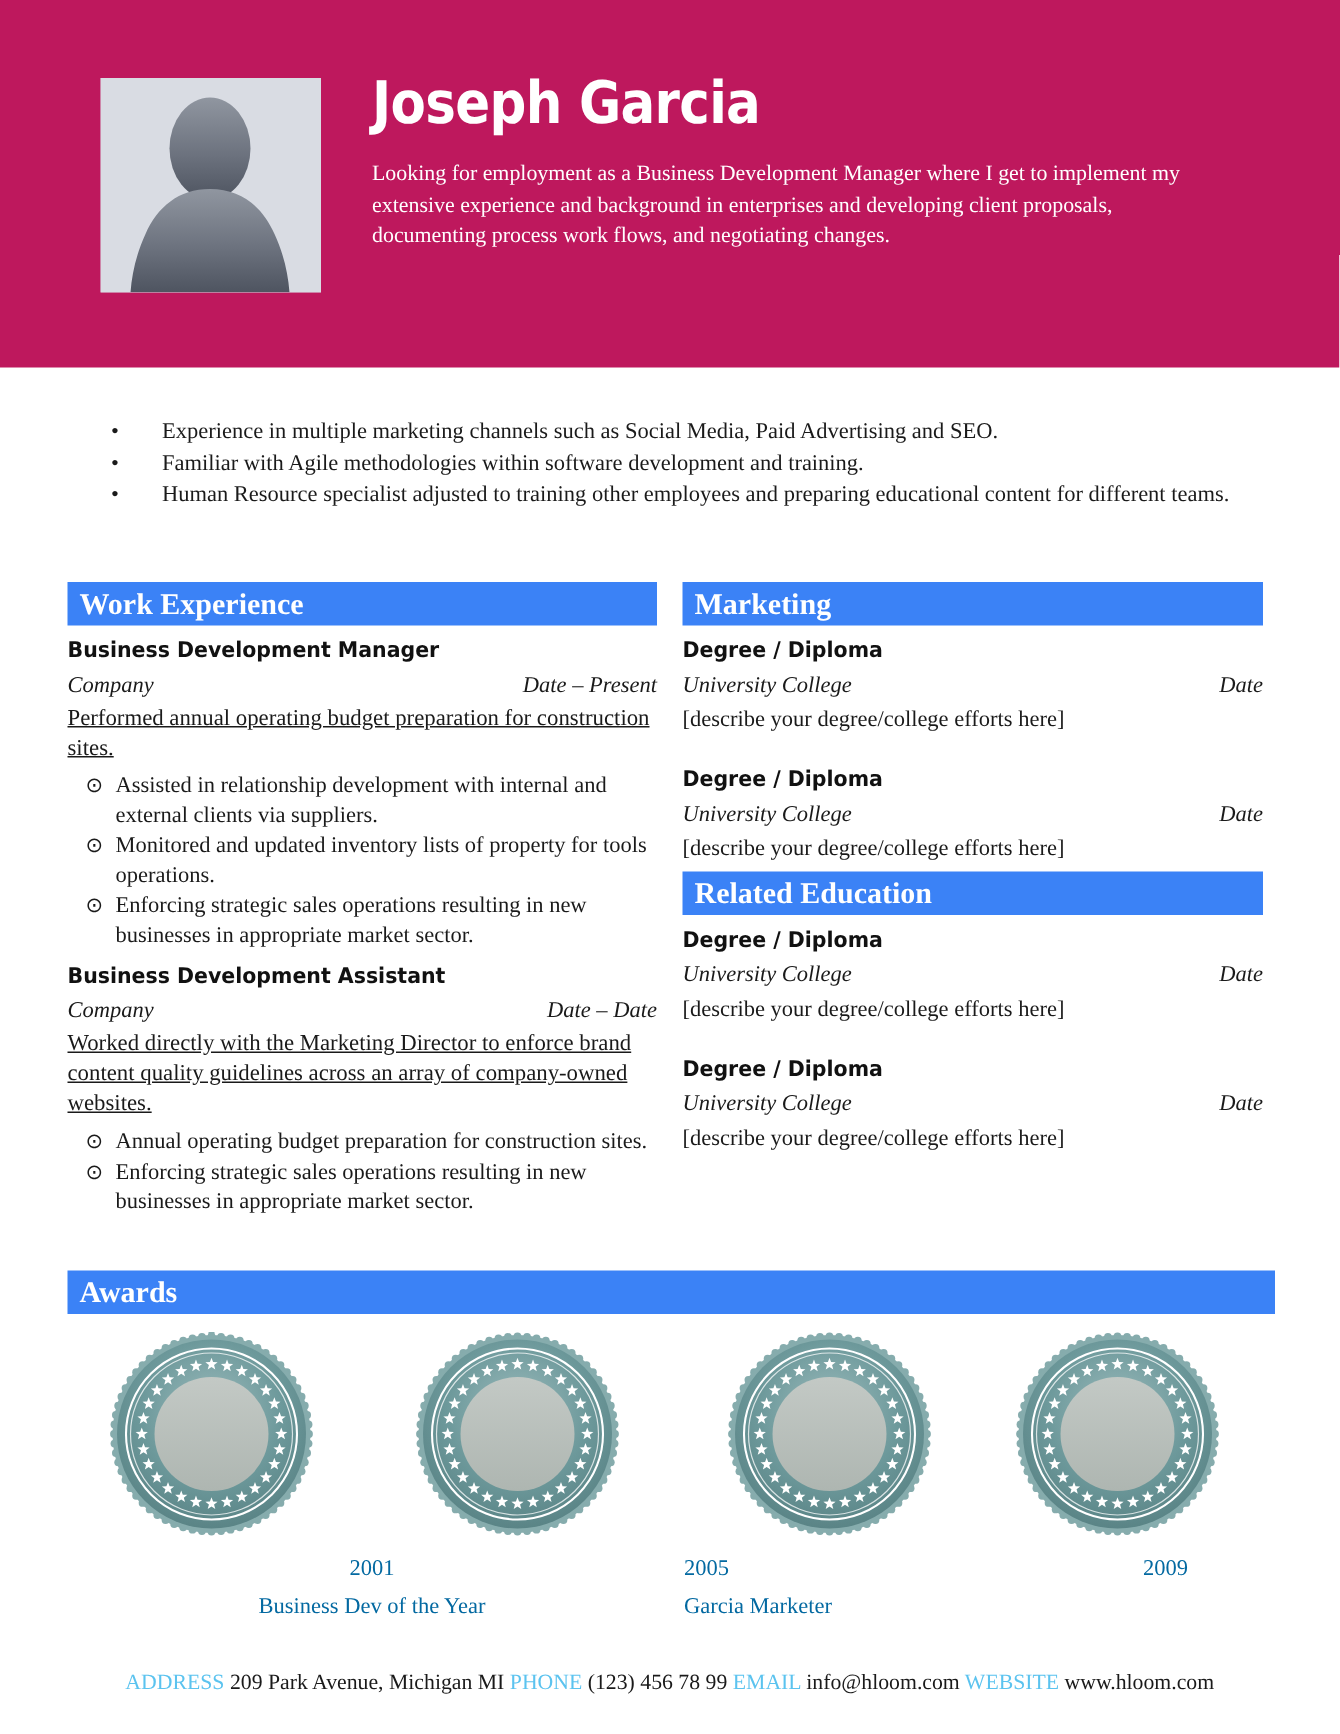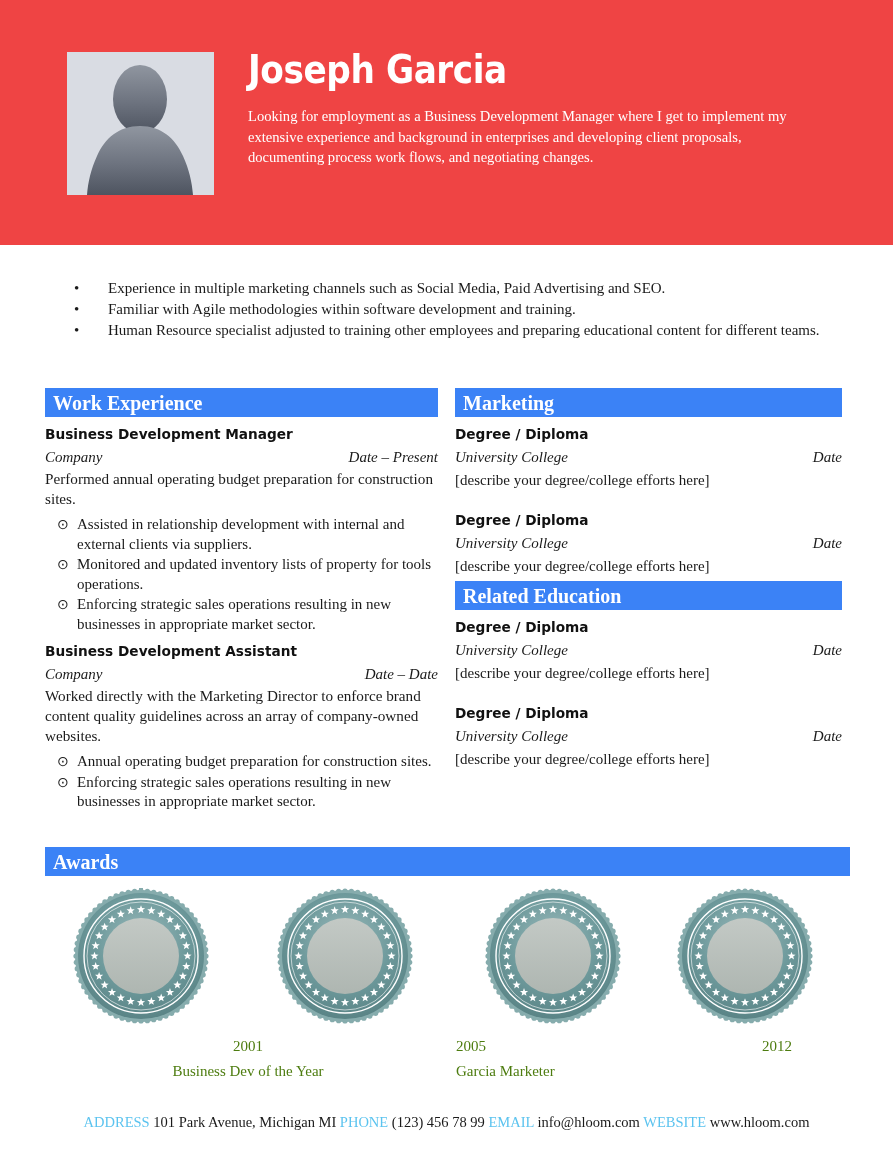--- a/index.html
+++ b/index.html
@@ -16,21 +16,21 @@
     overflow: hidden;
   }
 
   
   .header {
     position: absolute;
     left: 0;
     top: 0;
     width: 893px;
     height: 245px;
-    background: #ef4444;
+    background: #be185d;
   }
   .photo-frame {
     position: absolute;
     left: 67px;
     top: 52px;
     width: 147px;
     height: 143px;
     background: #d9dce3;
     overflow: hidden;
   }
@@ -138,20 +138,21 @@
     color: #1a1a1a;
     margin-bottom: 1px;
   }
   .meta-row .meta-right { font-style: italic; white-space: nowrap; }
 
   .body-text {
     font-size: 15.2px;
     line-height: 20px;
     margin: 0 0 6px 0;
     color: #1a1a1a;
+    text-decoration: underline;
   }
 
   .sub-list {
     margin: 0 0 6px 0;
     padding: 0;
     list-style: none;
   }
   .sub-list li {
     position: relative;
     padding-left: 32px;
@@ -200,21 +201,21 @@
   .award-labels {
     position: relative;
     height: 60px;
     margin-top: 6px;
   }
   .award-label {
     position: absolute;
     top: 0;
     font-size: 15px;
     line-height: 25px;
-    color: #4d7c0f;
+    color: #0369a1;
     white-space: nowrap;
   }
   .award-label .year { display: block; }
   .award-label .title { display: block; }
 
   
   .footer {
     position: absolute;
     left: 0;
     top: 1112px;
@@ -804,21 +805,21 @@
   <div class="award-labels">
     <div class="award-label" style="left:118px; text-align:center; width:170px;">
       <span class="year">2001</span>
       <span class="title">Business Dev of the Year</span>
     </div>
     <div class="award-label" style="left:411px;">
       <span class="year">2005</span>
       <span class="title">Garcia Marketer</span>
     </div>
     <div class="award-label" style="left:717px;">
-      <span class="year">2012</span>
+      <span class="year">2009</span>
       <span class="title"></span>
     </div>
   </div>
 </div>
 
 <div class="footer">
-  <span class="lbl">ADDRESS</span> <span>101 Park Avenue, Michigan MI</span> <span class="lbl">PHONE</span> <span>(123) 456 78 99</span> <span class="lbl">EMAIL</span> <span>info@hloom.com</span> <span class="lbl">WEBSITE</span> <span>www.hloom.com</span>
+  <span class="lbl">ADDRESS</span> <span>209 Park Avenue, Michigan MI</span> <span class="lbl">PHONE</span> <span>(123) 456 78 99</span> <span class="lbl">EMAIL</span> <span>info@hloom.com</span> <span class="lbl">WEBSITE</span> <span>www.hloom.com</span>
 </div>
 
 </body></html>

